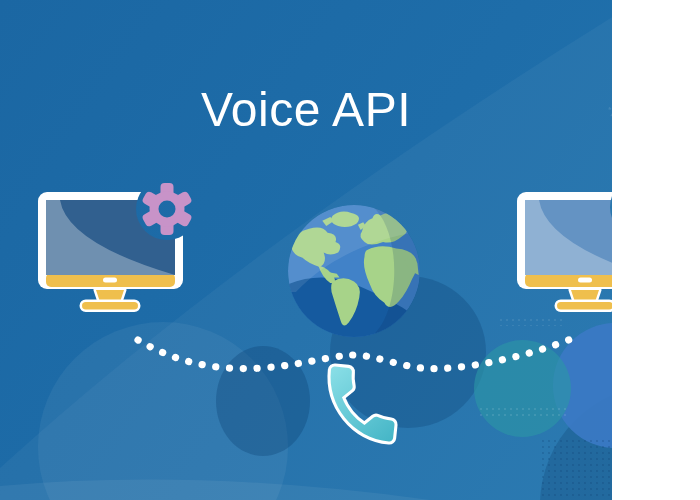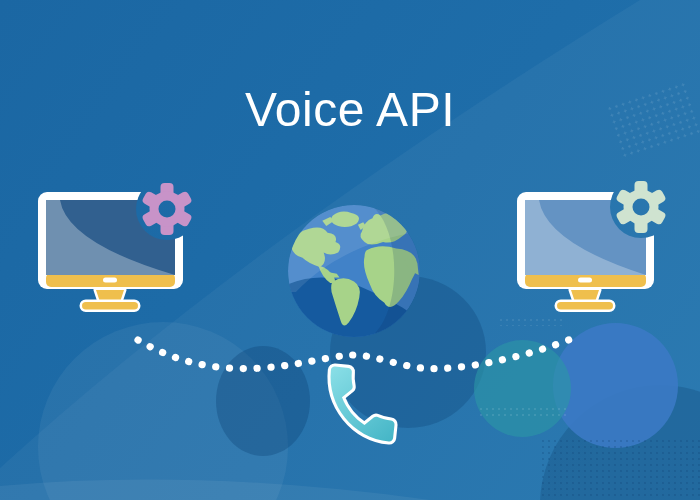--- a/index.html
+++ b/index.html
@@ -1,17 +1,17 @@
 <!DOCTYPE html>
 <html style="--bg-top: #1b67a3; --bg-bottom: #2274ae; --title-color: #ffffff; --monitor-frame: #ffffff; --screen-dark: #31608f; --screen-light: #6493c3; --monitor-accent: #efbf4d; --gear-pink: #c893c8; --gear-green: #cfe3d0; --globe-ocean: #4182c8; --globe-ocean-deep: #155a9f; --globe-land: #a7d389; --phone-teal: #5ecbd9; --dots-color: #ffffff;"><head>
 <meta charset="utf-8">
 <style>
   html,body{margin:0;padding:0;}
   .stage{
-    position:relative;width:700px;height:500px;overflow:hidden;
+    position:relative;width:612px;height:500px;overflow:hidden;
     background:linear-gradient(125deg, var(--bg-top,#1b67a3) 0%, #1e6da9 55%, var(--bg-bottom,#2274ae) 100%);
     font-family:"Liberation Sans", sans-serif;
   }
   .abs{position:absolute;}
   .circle{position:absolute;border-radius:50%;}
   .c-light-left{left:38px;top:322px;width:250px;height:250px;background:rgba(255,255,255,0.055);}
   .c-dark-left{left:216px;top:346px;width:94px;height:110px;background:rgba(10,60,110,0.30);}
   .c-dark-globe{left:330px;top:276px;width:156px;height:152px;background:rgba(10,60,110,0.28);}
   .c-dark-br{left:540px;top:385px;width:240px;height:240px;background:rgba(10,60,110,0.26);}
   .c-blue-right{left:553px;top:323px;width:125px;height:125px;background:#3b79c4;opacity:0.92;}

